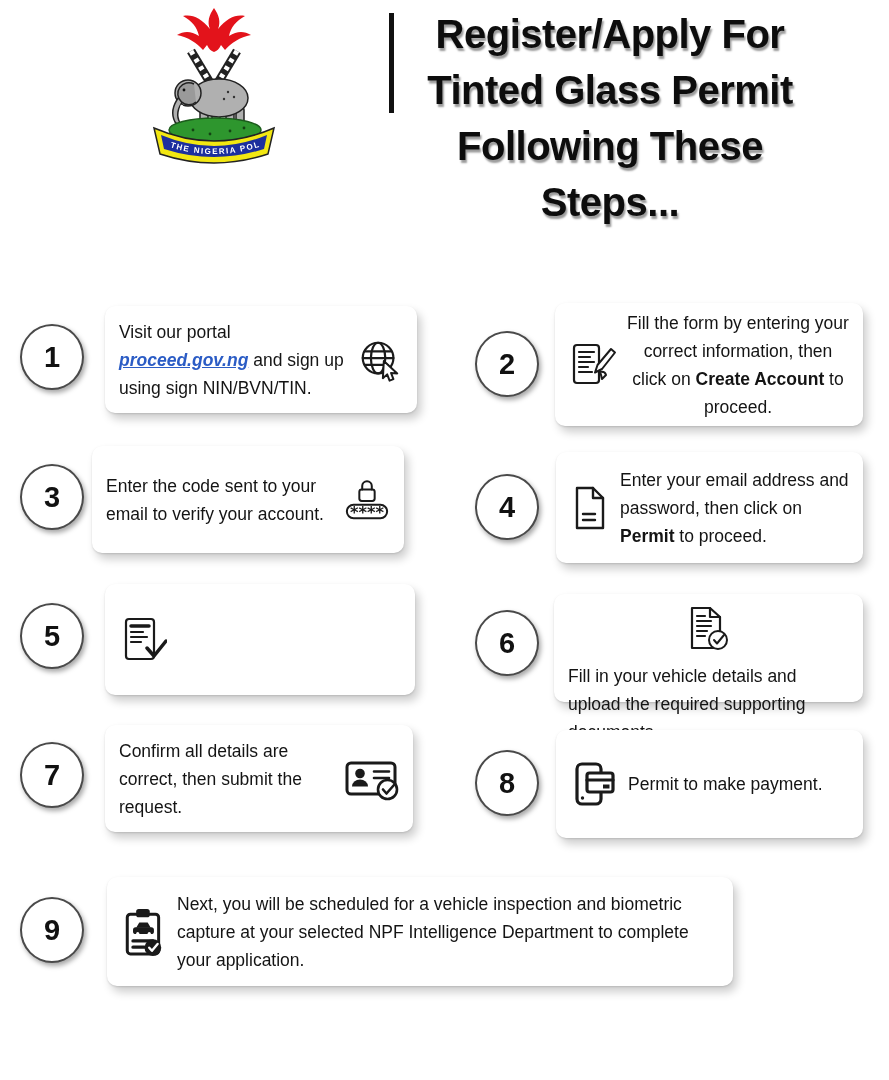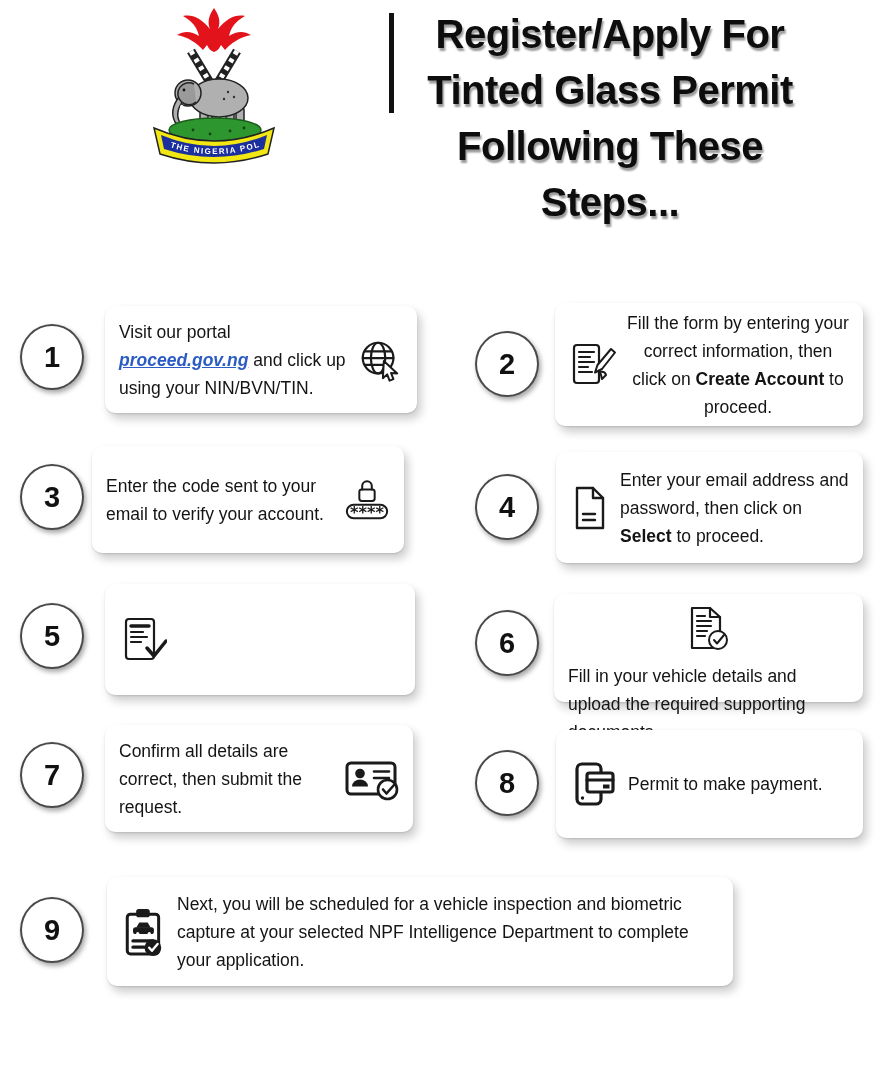--- a/index.html
+++ b/index.html
@@ -110,21 +110,21 @@
     <div>Register/Apply For</div>
     <div>Tinted Glass Permit</div>
     <div>Following These</div>
     <div>Steps...</div>
   </div>
 
   <div class="circle" id="c1">
     <span>1</span>
   </div>
   <div class="card" id="k1">
-    <div class="card-text"><span>Visit our portal </span><span class="seg-link" style="color: rgb(43, 92, 197);">proceed.gov.ng</span><span> and click up using your NIN/BVN/TIN.</span></div>
+    <div class="card-text"><span>Visit our portal </span><span class="seg-link" style="color: rgb(43, 92, 197);">proceed.gov.ng</span><span> and sign up using sign NIN/BVN/TIN.</span></div>
     <div class="icon-box">
       <svg class="icon" width="46" height="46" viewBox="0 0 48 48" fill="none" stroke="#1a1a1a" stroke-width="2.2" stroke-linecap="round" stroke-linejoin="round">
         <circle cx="22" cy="22" r="16"></circle>
         <ellipse cx="22" cy="22" rx="7.5" ry="16"></ellipse>
         <path d="M8 15 H36 M6 22 H38 M8 29 H32"></path>
         <path d="M28 25 L42 38 L35.5 37.5 L38 44 L34 45.5 L31.5 39 L27 43 Z" fill="#ffffff" stroke-width="2"></path>
       </svg>
     </div>
   </div>
 
@@ -162,21 +162,21 @@
     <span>4</span>
   </div>
   <div class="card" id="k4">
     <div class="icon-box">
       <svg class="icon" width="40" height="48" viewBox="0 0 40 48" fill="none" stroke="#1a1a1a" stroke-width="2.4" stroke-linecap="round" stroke-linejoin="round">
         <path d="M7 4 H23 L33 14 V44 H7 Z"></path>
         <path d="M23 4 V14 H33"></path>
         <path d="M13 30 h12 M13 36 h12"></path>
       </svg>
     </div>
-    <div class="card-text"><span>Enter your email address and password, then click on </span><span class="seg-bold">Select</span><span> to proceed.</span></div>
+    <div class="card-text"><span>Enter your email address and password, then click on </span><span class="seg-bold">Permit</span><span> to proceed.</span></div>
   </div>
 
   <div class="circle" id="c5">
     <span>5</span>
   </div>
   <div class="card" id="k5">
     <div class="icon-box">
       <svg class="icon" width="48" height="48" viewBox="0 0 48 48" fill="none" stroke="#1a1a1a" stroke-width="2.2" stroke-linecap="round" stroke-linejoin="round">
         <rect x="7" y="3" width="28" height="40" rx="3"></rect>
         <path d="M12 10 h18" stroke-width="3.5"></path>

